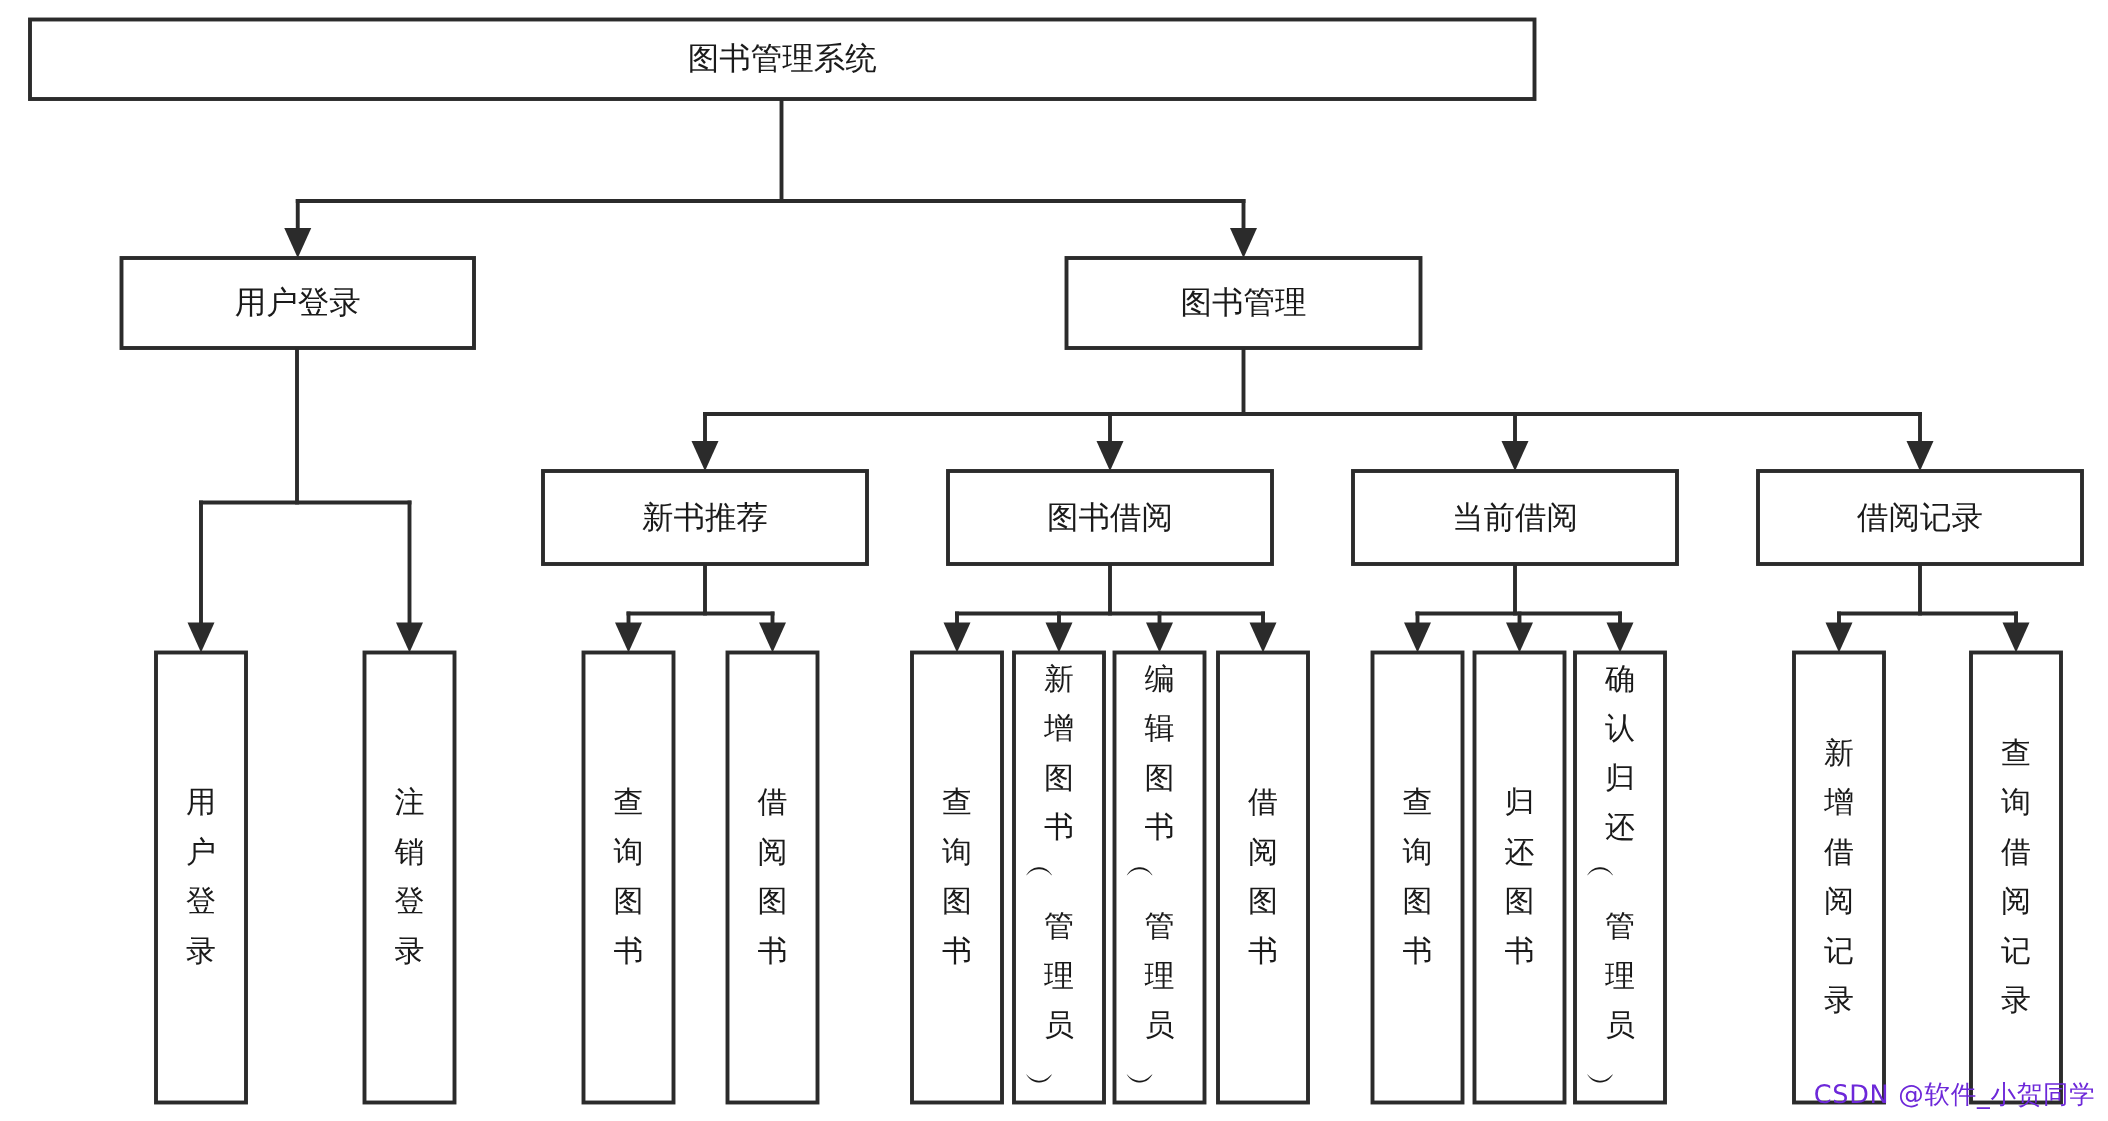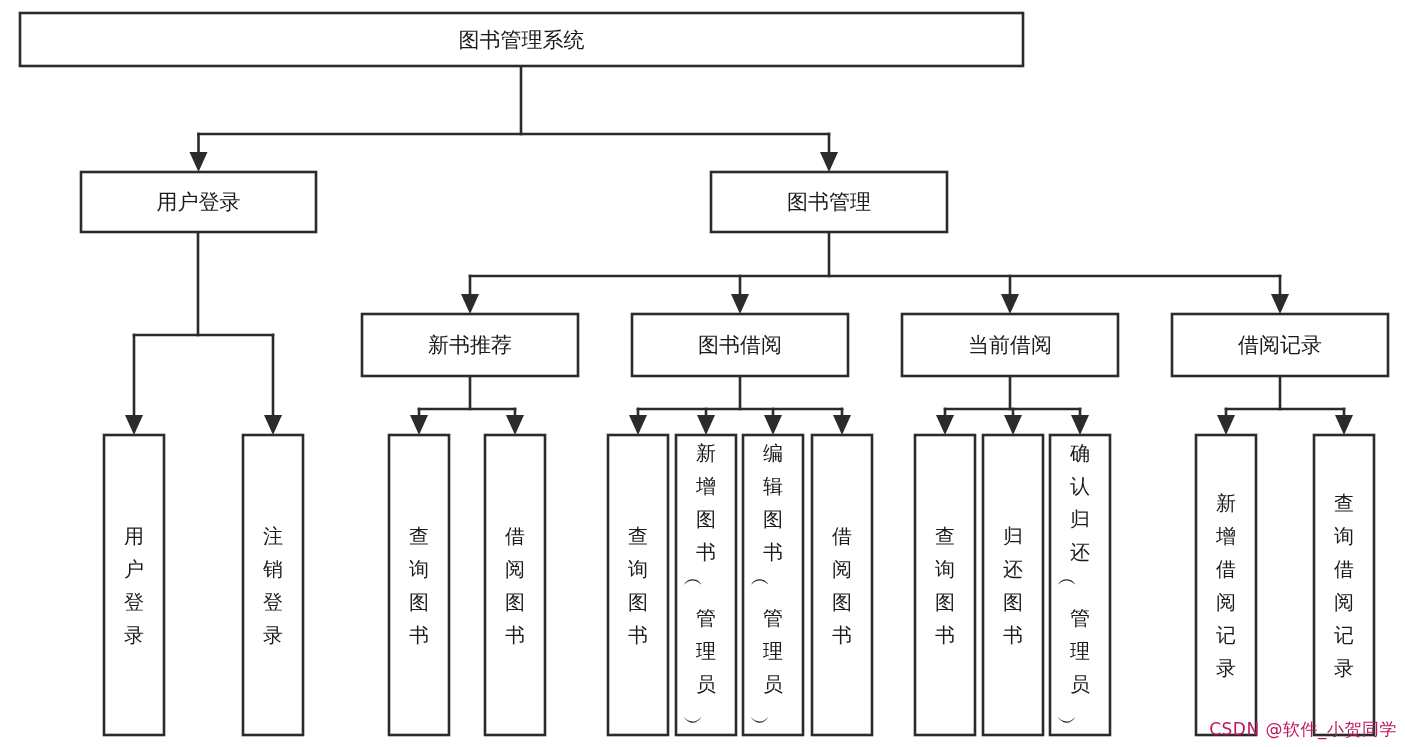--- a/index.html
+++ b/index.html
@@ -50,21 +50,21 @@
   .arrow-head {
     fill: #2b2b2b;
     stroke: none;
   }
   .watermark {
     position: absolute;
     right: 8px;
     bottom: 6px;
     font-family: "DejaVu Sans", "Liberation Sans", sans-serif;
     font-size: 17px;
-    color: #be185d;
+    color: #6d28d9;
     white-space: nowrap;
     letter-spacing: 0.5px;
     pointer-events: none;
   }
 </style>
 </head>
 <body>
 
 <div id="chart-root">
   <svg class="diagram" viewBox="0 0 1405 747" xmlns="http://www.w3.org/2000/svg">

